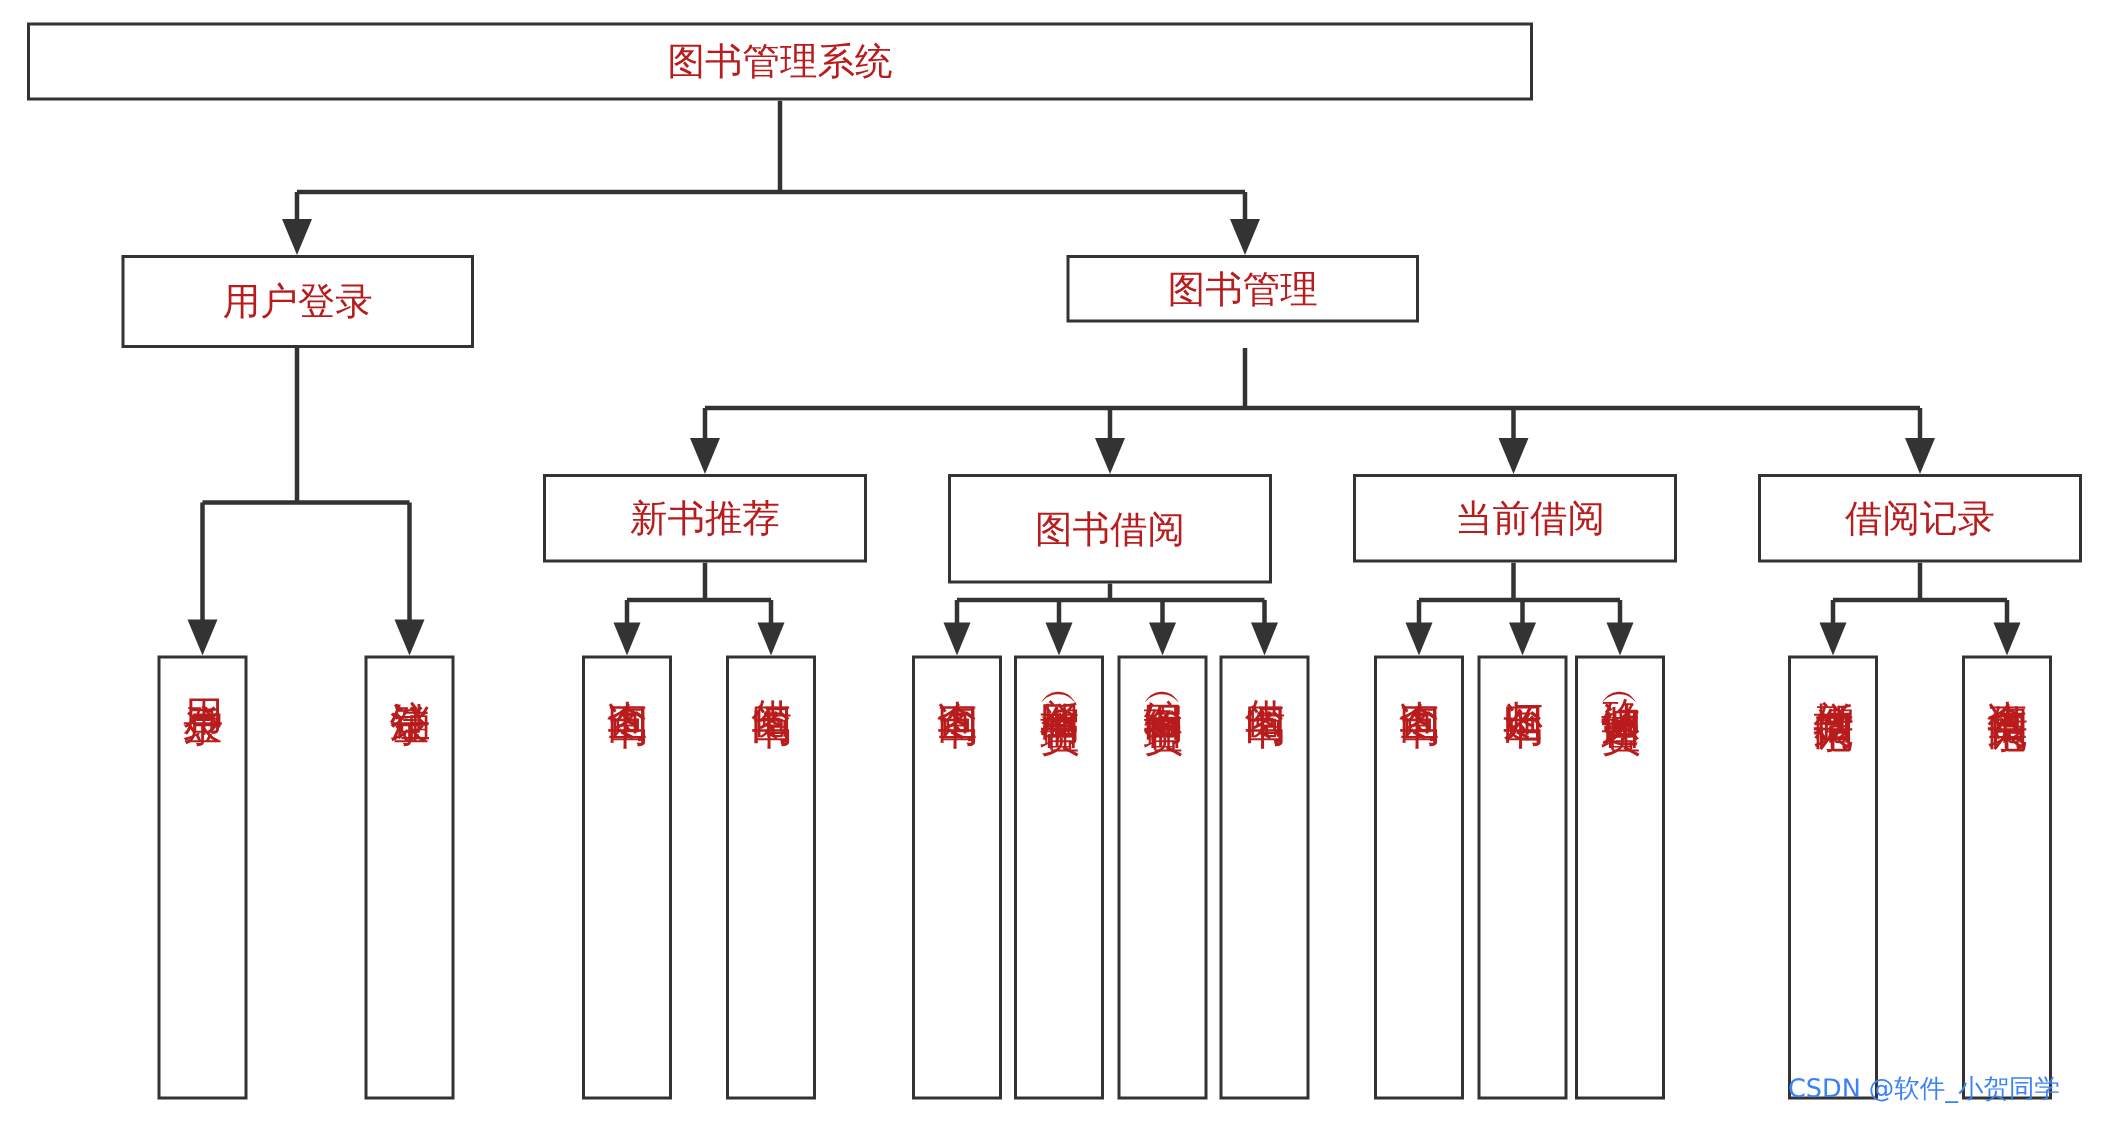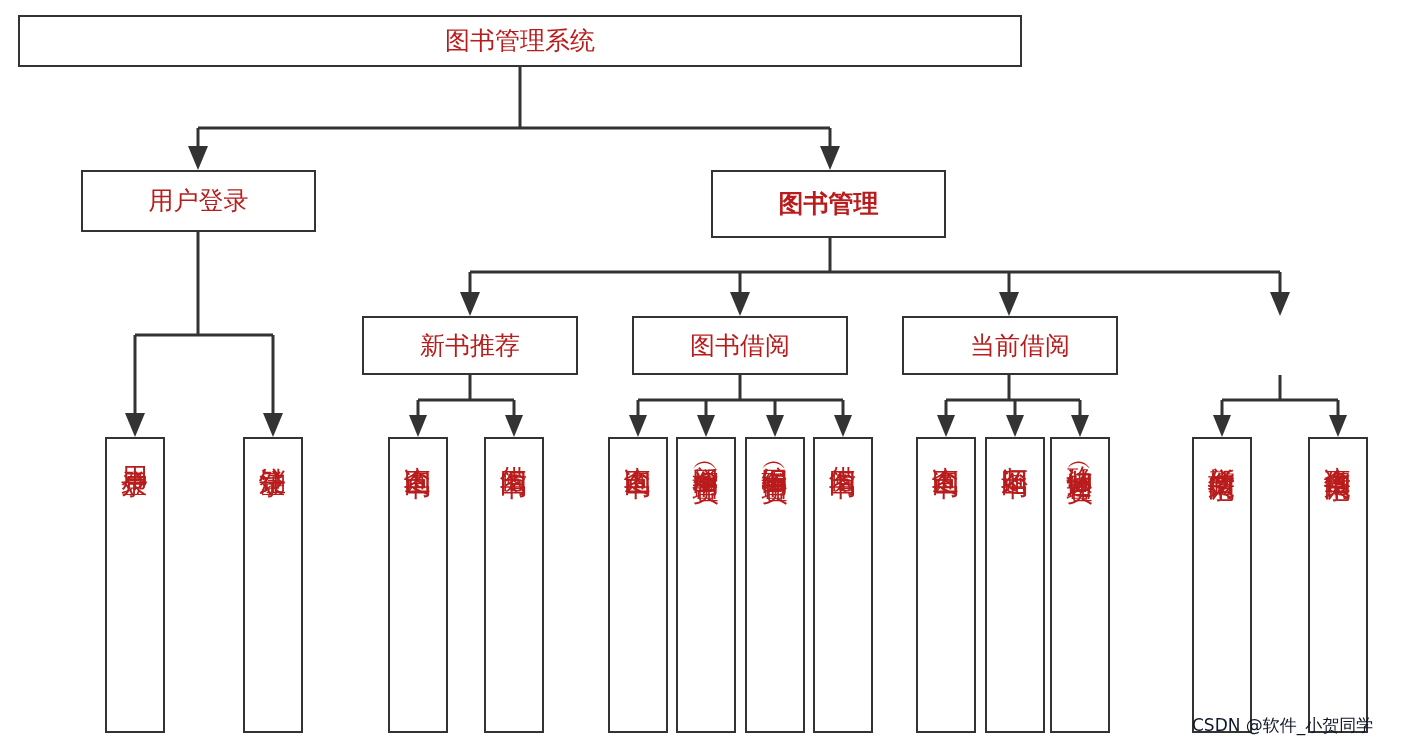--- a/index.html
+++ b/index.html
@@ -62,21 +62,21 @@
     white-space: nowrap;
   }
   .node.vertical.tall-text .node-label {
     font-size: 26px;
   }
   #watermark {
     position: absolute;
     left: 1192px;
     top: 714px;
     font-size: 17px;
-    color: #0f172a;
+    color: #3b82f6;
     white-space: nowrap;
     z-index: 5;
     font-family: "DejaVu Sans", "Liberation Sans", sans-serif;
   }
 </style>
 </head>
 <body>
 
 <div id="diagram">
 
@@ -146,33 +146,36 @@
     </g>
   </svg>
 
   <div class="node root horizontal" style="left:18px; top:15px; width:1004px; height:52px;">
     <span class="node-label">图书管理系统</span>
   </div>
 
   <div class="node horizontal" style="left:81px; top:170px; width:235px; height:62px;">
     <span class="node-label">用户登录</span>
   </div>
-  <div class="node horizontal" style="left:711px; top:170px; width:235px; height:68px;font-weight:bold;">
+  <div class="node horizontal" style="left:711px; top:170px; width:235px; height:45px;">
     <span class="node-label">图书管理</span>
   </div>
 
   <div class="node horizontal" style="left:362px; top:316px; width:216px; height:59px;">
     <span class="node-label">新书推荐</span>
   </div>
-  <div class="node horizontal" style="left:632px; top:316px; width:216px; height:59px;">
+  <div class="node horizontal" style="left:632px; top:316px; width:216px; height:73px;">
     <span class="node-label">图书借阅</span>
   </div>
   <div class="node horizontal" style="left:902px; top:316px; width:216px; height:59px;padding-left:20px;">
     <span class="node-label">当前借阅</span>
   </div>
+  <div class="node horizontal" style="left:1172px; top:316px; width:216px; height:59px;">
+    <span class="node-label">借阅记录</span>
+  </div>
 
   <div class="node vertical" style="left:105px; top:437px; width:60px; height:296px;">
     <span class="node-label">用户登录</span>
   </div>
   <div class="node vertical" style="left:243px; top:437px; width:60px; height:296px;">
     <span class="node-label">注销登录</span>
   </div>
 
   <div class="node vertical" style="left:388px; top:437px; width:60px; height:296px;">
     <span class="node-label">查询图书</span>

